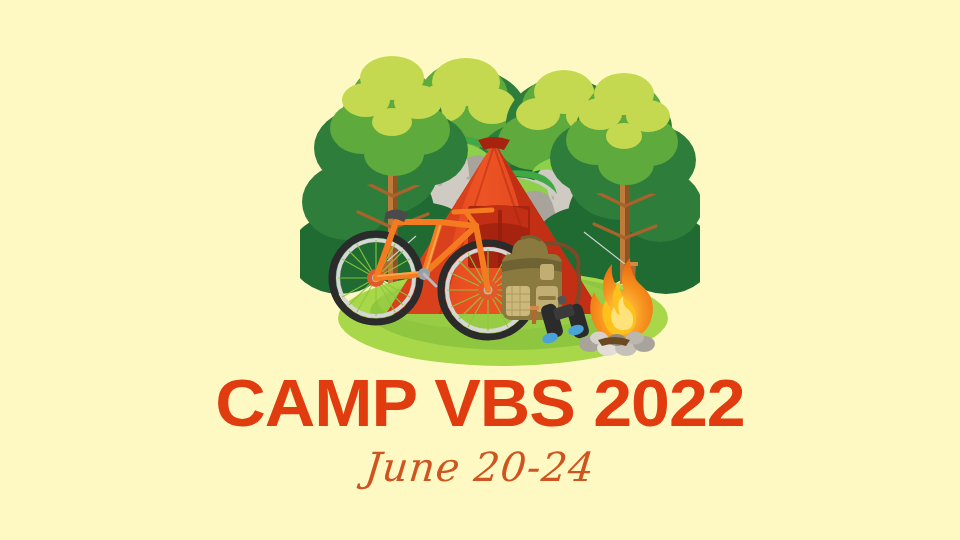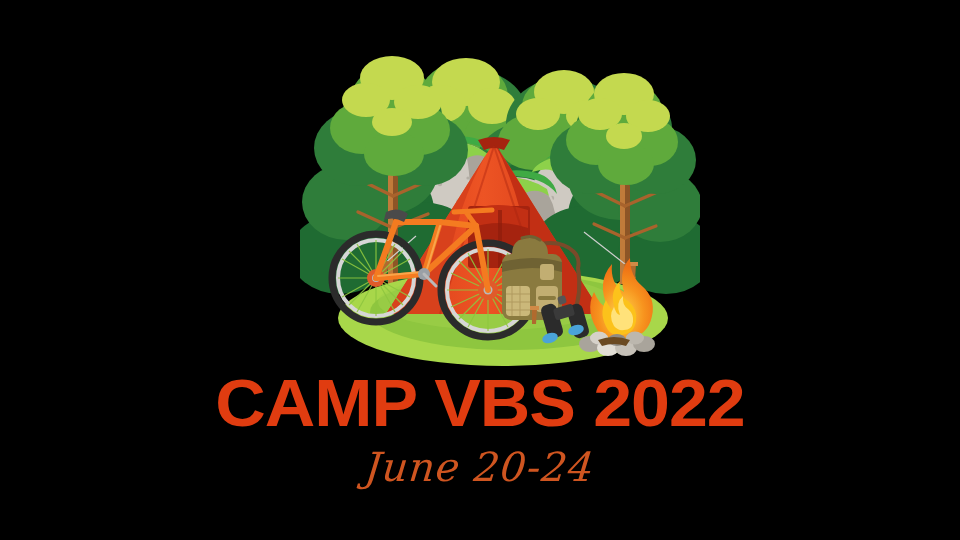--- a/index.html
+++ b/index.html
@@ -9,21 +9,21 @@
   body {
     width: 960px;
     height: 540px;
     overflow: hidden;
     font-family: "Liberation Sans", sans-serif;
   }
   #poster {
     position: relative;
     width: 960px;
     height: 540px;
-    background: #000000;
+    background: #fef9c3;
     overflow: hidden;
   }
   #illustration {
     position: absolute;
     left: 300px;
     top: -4px;
     width: 400px;
     height: 380px;
   }
   #illustration svg {

